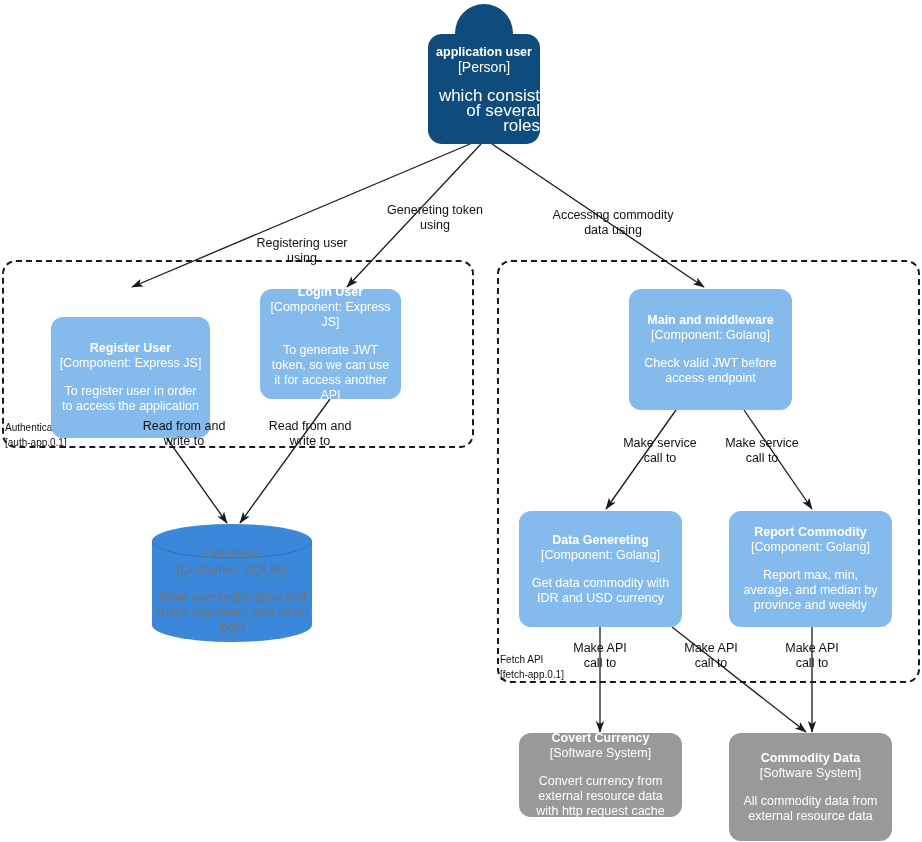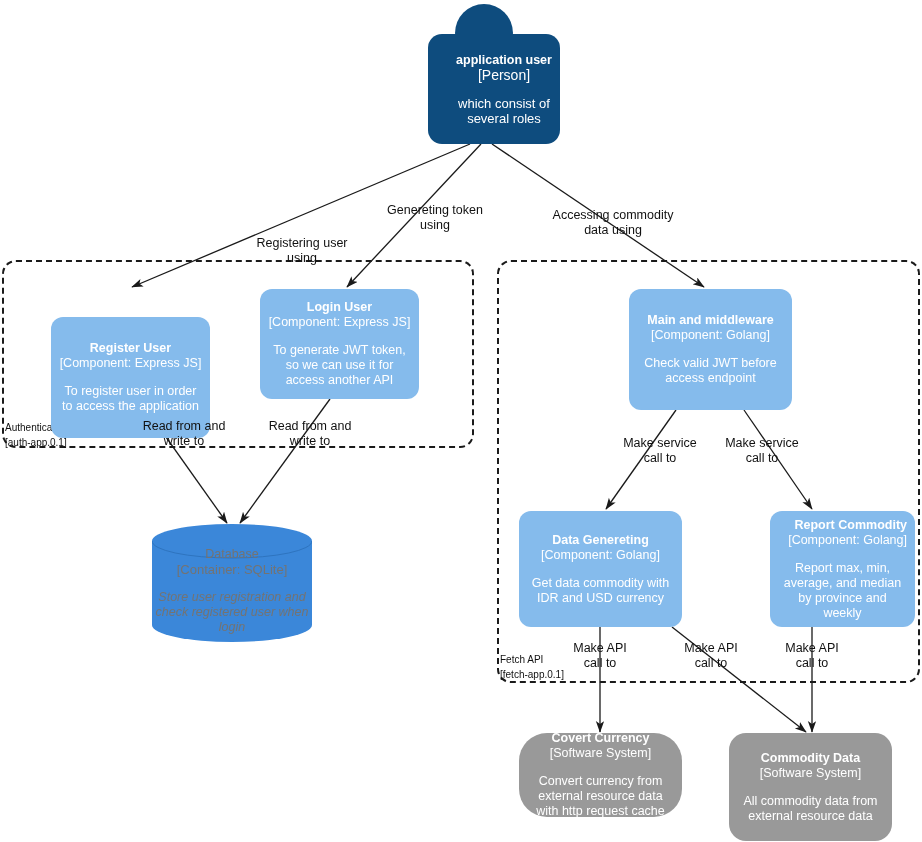--- a/index.html
+++ b/index.html
@@ -15,32 +15,32 @@
   .node .ttl{font-size:12.5px;font-weight:bold;line-height:15px;}
   .node .tech{font-size:12.5px;line-height:15px;}
   .node .desc{font-size:12.5px;line-height:15px;margin-top:13px;}
   .comp{background:#85BBEC;}
   .sys{background:#999999;}
 
   .person{position:absolute;}
   .person .head{position:absolute;left:50%;transform:translateX(-50%);top:0;width:58px;height:58px;
                 border-radius:50%;background:#0E4C7E;}
   .person .body{position:absolute;left:0;top:30px;width:100%;height:110px;border-radius:14px;background:#0E4C7E;
-                display:flex;flex-direction:column;align-items:center;justify-content:center;text-align:center;color:#fff;padding-left:20px;}
+                display:flex;flex-direction:column;align-items:center;justify-content:center;text-align:right;color:#fff;}
   .person .ttl{font-size:12.5px;font-weight:bold;line-height:15px;}
   .person .tech{font-size:14px;line-height:15px;}
-  .person .desc{font-size:13px;line-height:15px;margin-top:13px;}
+  .person .desc{font-size:17px;line-height:15px;margin-top:13px;}
 
   .db{position:absolute;}
   .db .cyl{position:absolute;left:0;top:0;width:100%;height:100%;}
   .db .txt{position:absolute;left:0;top:0;width:100%;height:100%;display:flex;flex-direction:column;
            align-items:center;justify-content:center;text-align:center;color:#737373;padding-top:16px;box-sizing:border-box;}
   .db .ttl{font-size:12.5px;line-height:15px;}
   .db .tech{font-size:13px;line-height:15px;}
-  .db .desc{font-size:12.5px;line-height:15px;margin-top:13px;font-style:italic;}
+  .db .desc{font-size:12.5px;line-height:15px;margin-top:13px;}
 
   .elabel{position:absolute;font-size:12.5px;line-height:15px;color:#111;text-align:center;white-space:pre-line;}
 </style>
 </head>
 <body>
 
 <div id="stage">
 
   <svg id="edges" viewBox="0 0 922 842">
     <defs>
@@ -80,21 +80,21 @@
     </div>
   </div>
 
   <div class="node comp" style="left:51px;top:289px;width:159px;height:121px;margin-top:28px;">
     <div class="ttl">Register User</div>
     <div class="tech">[Component: Express JS]</div>
     <div class="desc">To register user in order to
 access the application</div>
   </div>
 
-  <div class="node comp" style="left:260px;top:289px;width:159px;height:110px;">
+  <div class="node comp" style="left:260px;top:289px;width:141px;height:110px;">
     <div class="ttl">Login User</div>
     <div class="tech">[Component: Express JS]</div>
     <div class="desc">To generate JWT token, so we
 can use it for access another
 API</div>
   </div>
 
   <div class="node comp" style="left:629px;top:289px;width:163px;height:121px;">
     <div class="ttl">Main and middleware</div>
     <div class="tech">[Component: Golang]</div>
@@ -102,37 +102,37 @@
 endpoint</div>
   </div>
 
   <div class="node comp" style="left:519px;top:511px;width:163px;height:116px;">
     <div class="ttl">Data Genereting</div>
     <div class="tech">[Component: Golang]</div>
     <div class="desc">Get data commodity with
 IDR and USD currency</div>
   </div>
 
-  <div class="node comp" style="left:770px;top:511px;width:145px;height:116px;align-items:flex-end;">
+  <div class="node comp" style="left:729px;top:511px;width:163px;height:116px;">
     <div class="ttl">Report Commodity</div>
     <div class="tech">[Component: Golang]</div>
     <div class="desc">Report max, min, average, and
 median
 by province and weekly</div>
   </div>
 
-  <div class="node sys" style="left:519px;top:733px;width:163px;height:84px;border-radius:28px;">
+  <div class="node sys" style="left:519px;top:733px;width:163px;height:84px;">
     <div class="ttl">Covert Currency</div>
     <div class="tech">[Software System]</div>
     <div class="desc">Convert currency from external
 resource data
 with http request cache</div>
   </div>
 
-  <div class="node sys" style="left:729px;top:733px;width:163px;height:108px;border-radius:17px;">
+  <div class="node sys" style="left:729px;top:733px;width:163px;height:108px;">
     <div class="ttl">Commodity Data</div>
     <div class="tech">[Software System]</div>
     <div class="desc">All commodity data from
 external resource data</div>
   </div>
 
   <div class="db" style="left:152px;top:524px;width:160px;height:118px;">
     <svg class="cyl" viewBox="0 0 160 118" preserveAspectRatio="none">
       <path d="M0,17 L0,101 A80,17 0 0,0 160,101 L160,17 Z" fill="#3B87D9"></path>
       <ellipse cx="80" cy="17" rx="80" ry="17" fill="#3B87D9"></ellipse>

